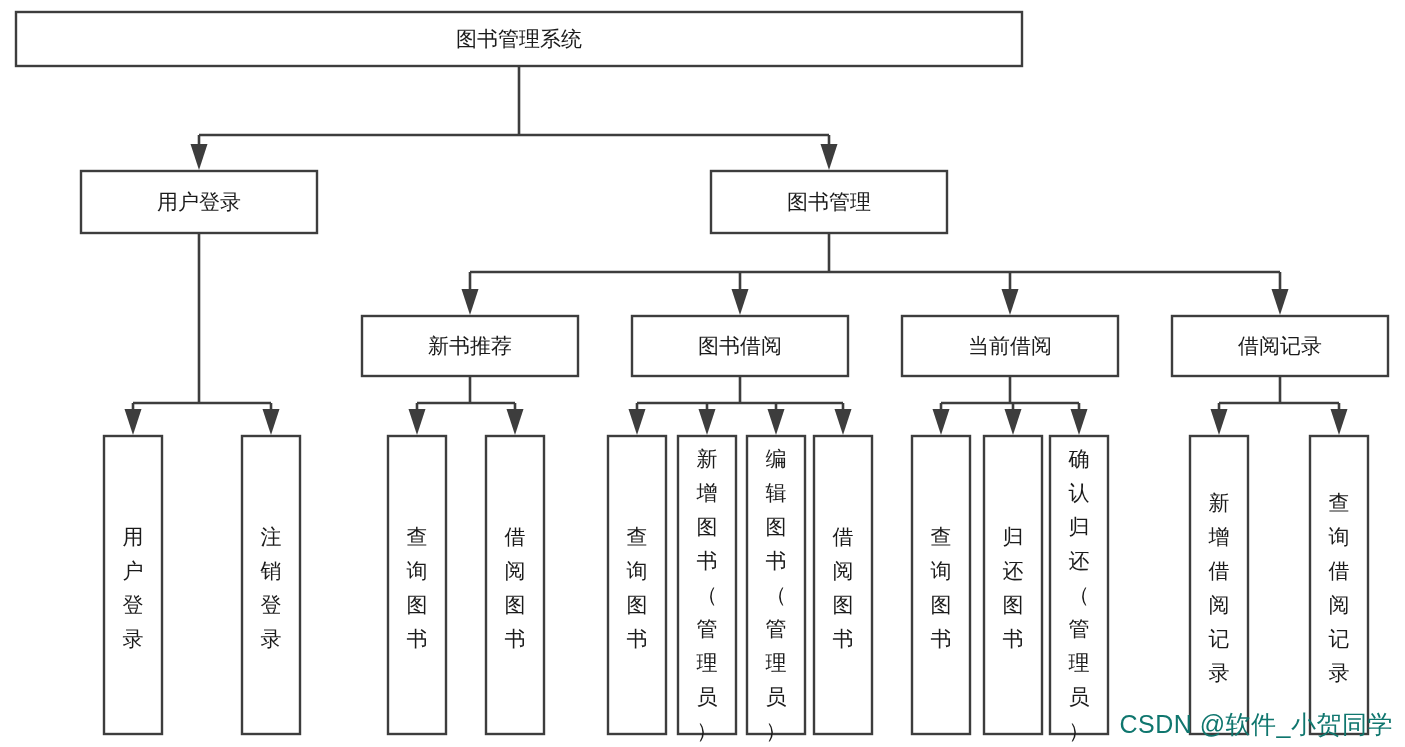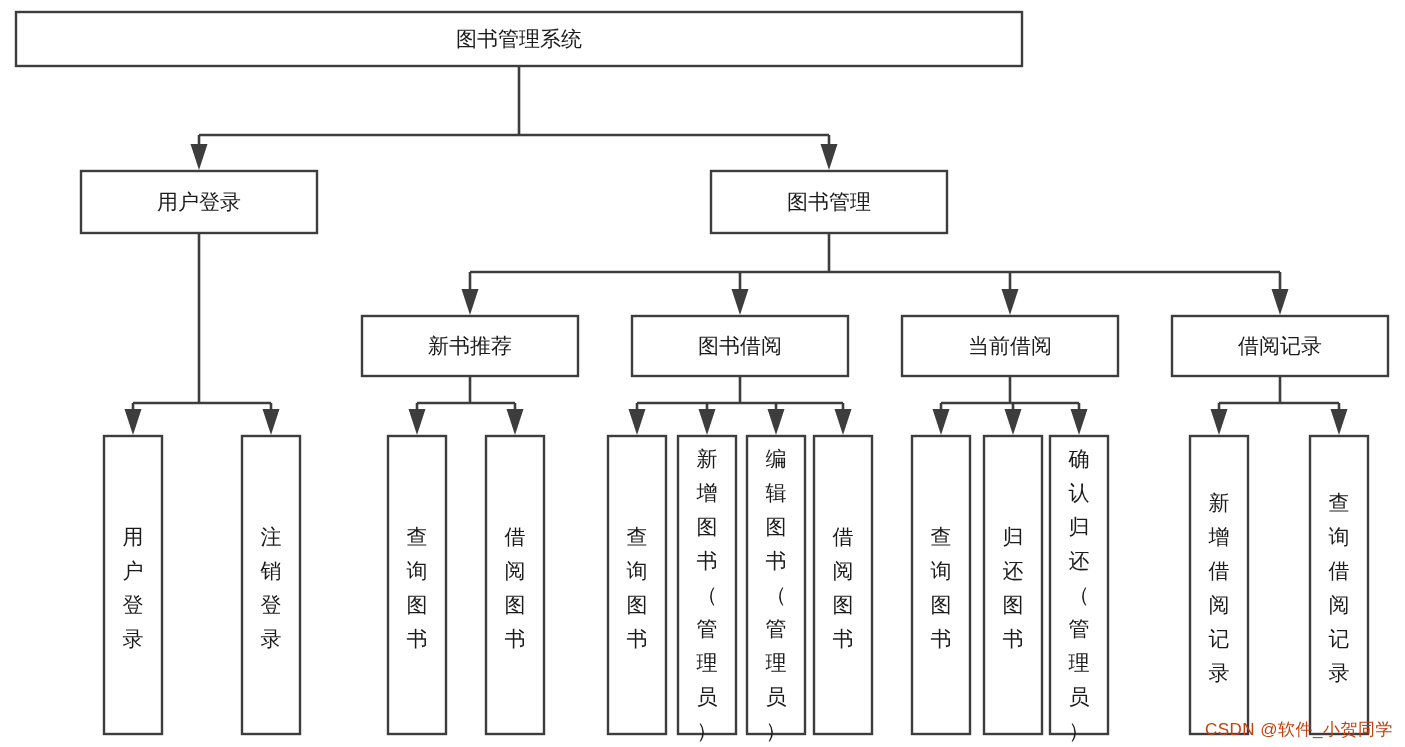--- a/index.html
+++ b/index.html
@@ -53,22 +53,22 @@
     fill: #1b1b1b;
     font-family: "Liberation Sans", "DejaVu Sans", sans-serif;
     font-size: 21px;
     text-anchor: middle;
   }
   .watermark {
     position: absolute;
     right: 12px;
     bottom: 6px;
     font-family: "Liberation Sans", "DejaVu Sans", sans-serif;
-    font-size: 17px;
-    color: #c2410c;
+    font-size: 25px;
+    color: #0f766e;
     letter-spacing: 0.5px;
     white-space: nowrap;
     pointer-events: none;
     user-select: none;
   }
 </style>
 </head>
 <body>
 
 <div id="diagram-root">

